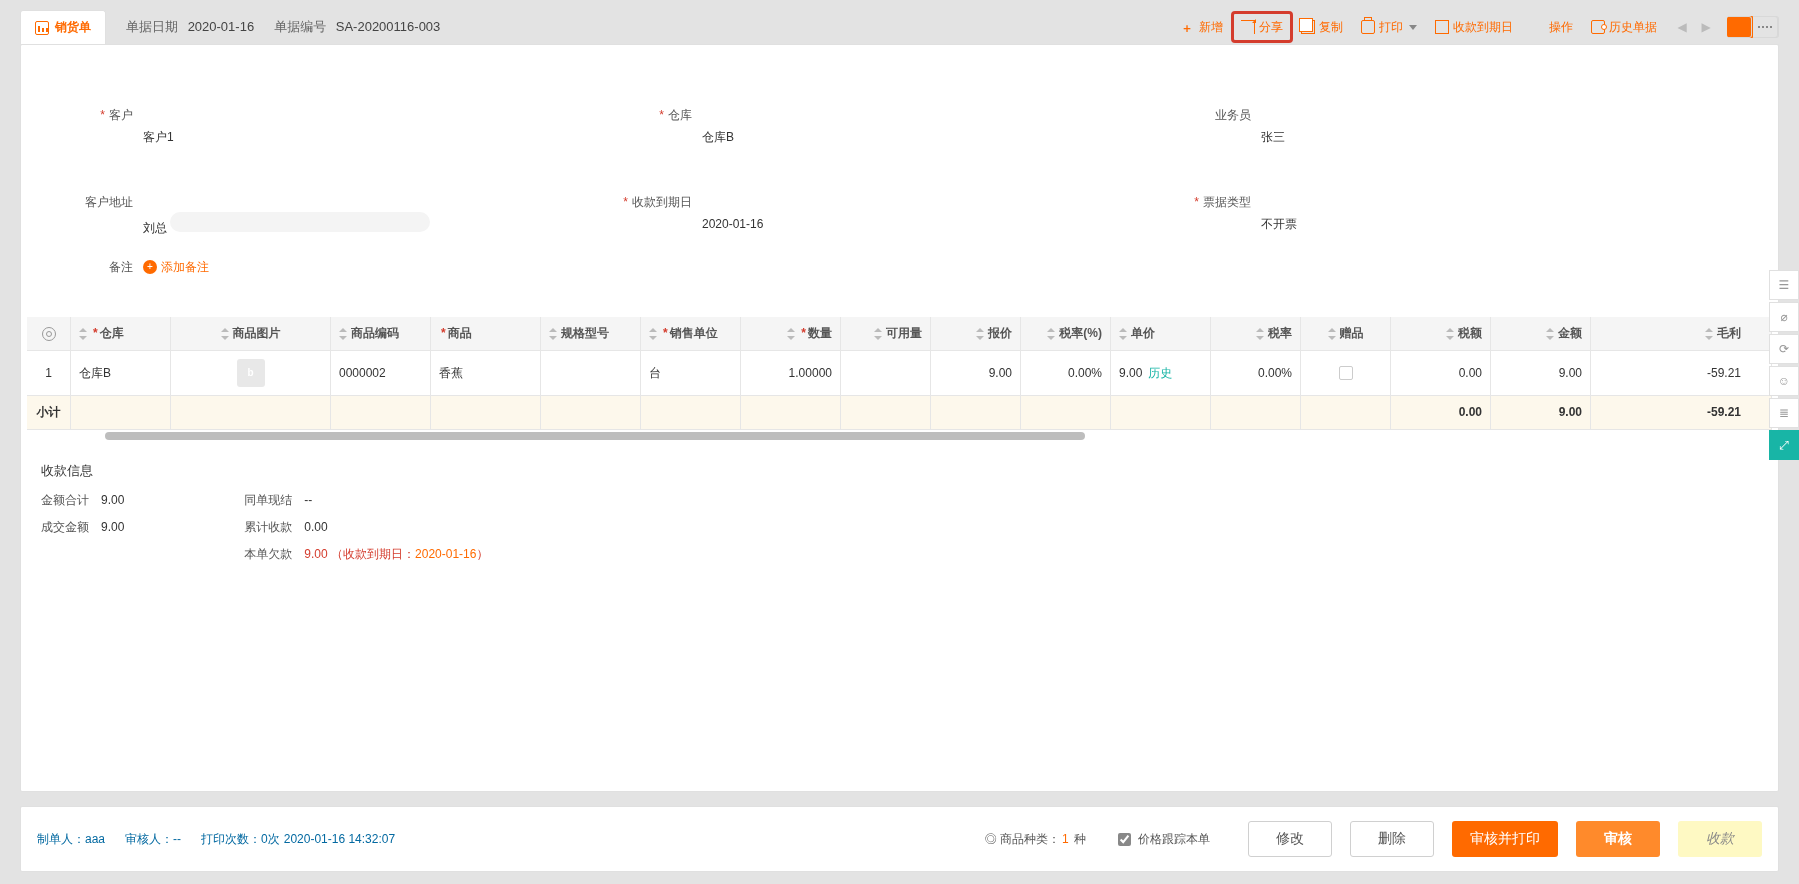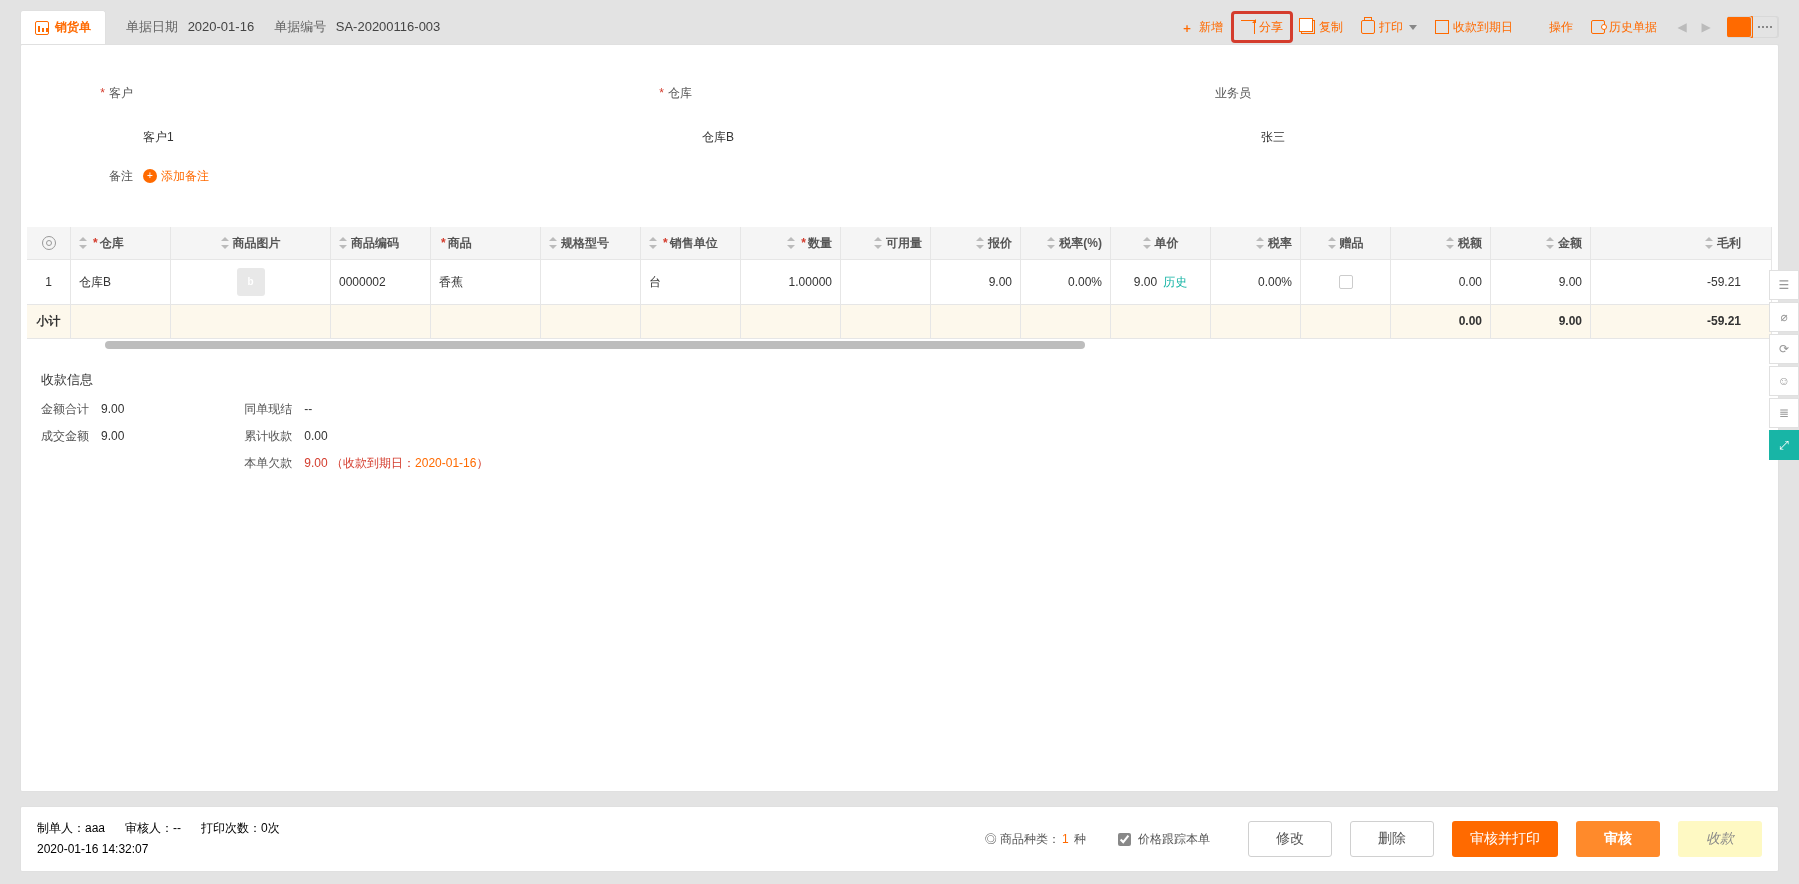--- a/index.html
+++ b/index.html
@@ -67,21 +67,21 @@
   .badge .info-ic{width:14px;height:14px;border-radius:50%;background:#bdbdbd;color:#fff;font-size:10px;display:flex;align-items:center;justify-content:center;font-weight:bold;}
 
   
   .panel{
     position:absolute;left:20px;right:20px;top:44px;bottom:92px;
     background:var(--panel-bg);border:1px solid var(--border);border-radius:2px;
     overflow:hidden;
   }
   .form-area{padding:40px 40px 10px 40px;}
   .form-row{display:flex;margin-bottom:22px;}
-  .form-cell{flex:1;display:flex;gap:10px;}
+  .form-cell{flex:1;display:flex;align-items:center;gap:10px;}
   .form-label{min-width:72px;text-align:right;color:#555;}
   .req{color:var(--red);margin-right:4px;}
   .form-value{color:#333;margin-top:44px;}
   .add-remark{color:var(--orange);cursor:pointer;display:flex;align-items:center;gap:4px;}
   .add-remark .plus-ic{width:14px;height:14px;border-radius:50%;background:var(--orange);color:#fff;display:flex;align-items:center;justify-content:center;font-size:10px;line-height:1;}
   .mask{display:inline-block;width:260px;height:20px;background:#f4f4f4;border-radius:10px;}
 
   
   .tbl-wrap{margin:10px 6px 0 6px;position:relative;}
   .tbl{display:grid;font-size:12px;}
@@ -93,21 +93,21 @@
   .cell.wh{width:100px;}
   .cell.img{width:160px;justify-content:center;}
   .cell.code{width:100px;}
   .cell.name{width:110px;}
   .cell.spec{width:100px;}
   .cell.unit{width:100px;}
   .cell.qty{width:100px;justify-content:flex-end;}
   .cell.avail{width:90px;justify-content:flex-end;}
   .cell.quote{width:90px;justify-content:flex-end;}
   .cell.taxr{width:90px;justify-content:flex-end;}
-  .cell.price{width:100px;justify-content:center;position:relative;}
+  .cell.price{width:100px;justify-content:flex-start;position:relative;}
   .cell.rate2{width:90px;justify-content:flex-end;}
   .cell.gift{width:90px;justify-content:center;}
   .cell.taxamt{width:100px;justify-content:flex-end;}
   .cell.amt{width:100px;justify-content:flex-end;}
   .cell.profit{flex:1;justify-content:flex-end;padding-right:30px;}
   .sort{width:8px;height:12px;margin-right:4px;position:relative;display:inline-block;}
   .sort::before{content:"";position:absolute;left:0;top:0;border-left:4px solid transparent;border-right:4px solid transparent;border-bottom:4px solid #bbb;}
   .sort::after{content:"";position:absolute;left:0;bottom:0;border-left:4px solid transparent;border-right:4px solid transparent;border-top:4px solid #bbb;}
   .hd .req{margin:0 2px;}
   .hist{color:var(--teal);margin-left:6px;cursor:pointer;}
@@ -127,21 +127,21 @@
   .pay-item .v{color:#333;}
   .pay-item .v.owe{color:var(--red);}
   .pay-item .due{color:var(--orange);}
 
   
   .footer{
     position:absolute;left:20px;right:20px;bottom:12px;height:66px;
     background:#fff;border:1px solid var(--border);border-radius:2px;
     display:flex;align-items:center;padding:0 16px;
   }
-  .f-left{display:flex;flex-direction:column;gap:4px;color:#000000;font-size:12px;}
+  .f-left{display:flex;flex-direction:row;gap:4px;color:#0369a1;font-size:12px;}
   .f-left .line{display:flex;gap:20px;}
   .f-mid{margin-left:auto;display:flex;align-items:center;gap:28px;color:#555;}
   .f-mid .cnt{color:var(--orange);margin:0 2px;}
   .f-mid label{display:flex;align-items:center;gap:4px;}
   .f-mid input{accent-color:#888;}
   .f-btns{display:flex;gap:10px;margin-left:30px;}
   .btn{height:36px;min-width:84px;padding:0 18px;border-radius:3px;display:flex;align-items:center;justify-content:center;cursor:pointer;font-size:14px;margin-left:8px;}
   .btn.plain{background:#fff;border:1px solid #d0d0d0;color:#555;}
   .btn.primary{background:var(--orange);color:#fff;}
   .btn.primary2{background:var(--orange-light);color:#fff;font-weight:bold;}
@@ -272,20 +272,34 @@
         <span class="form-label"><span class="req">*</span><span>仓库</span></span>
         <span class="form-value">仓库B</span>
       </div>
       <div class="form-cell">
         <span class="form-label"><span>业务员</span></span>
         <span class="form-value">张三</span>
       </div>
     </div>
     <div class="form-row">
       <div class="form-cell">
+        <span class="form-label"><span>客户地址</span></span>
+        <span class="form-value"><span>刘总</span> <span class="mask"></span></span>
+      </div>
+      <div class="form-cell">
+        <span class="form-label"><span class="req">*</span><span>收款到期日</span></span>
+        <span class="form-value">2020-01-16</span>
+      </div>
+      <div class="form-cell">
+        <span class="form-label"><span class="req">*</span><span>票据类型</span></span>
+        <span class="form-value">不开票</span>
+      </div>
+    </div>
+    <div class="form-row">
+      <div class="form-cell">
         <span class="form-label"><span>备注</span></span>
         <span class="add-remark">
             <span class="plus-ic">+</span>
             <span>添加备注</span>
           </span>
       </div>
       <div class="form-cell"></div>
       <div class="form-cell"></div>
     </div>
   </div>

